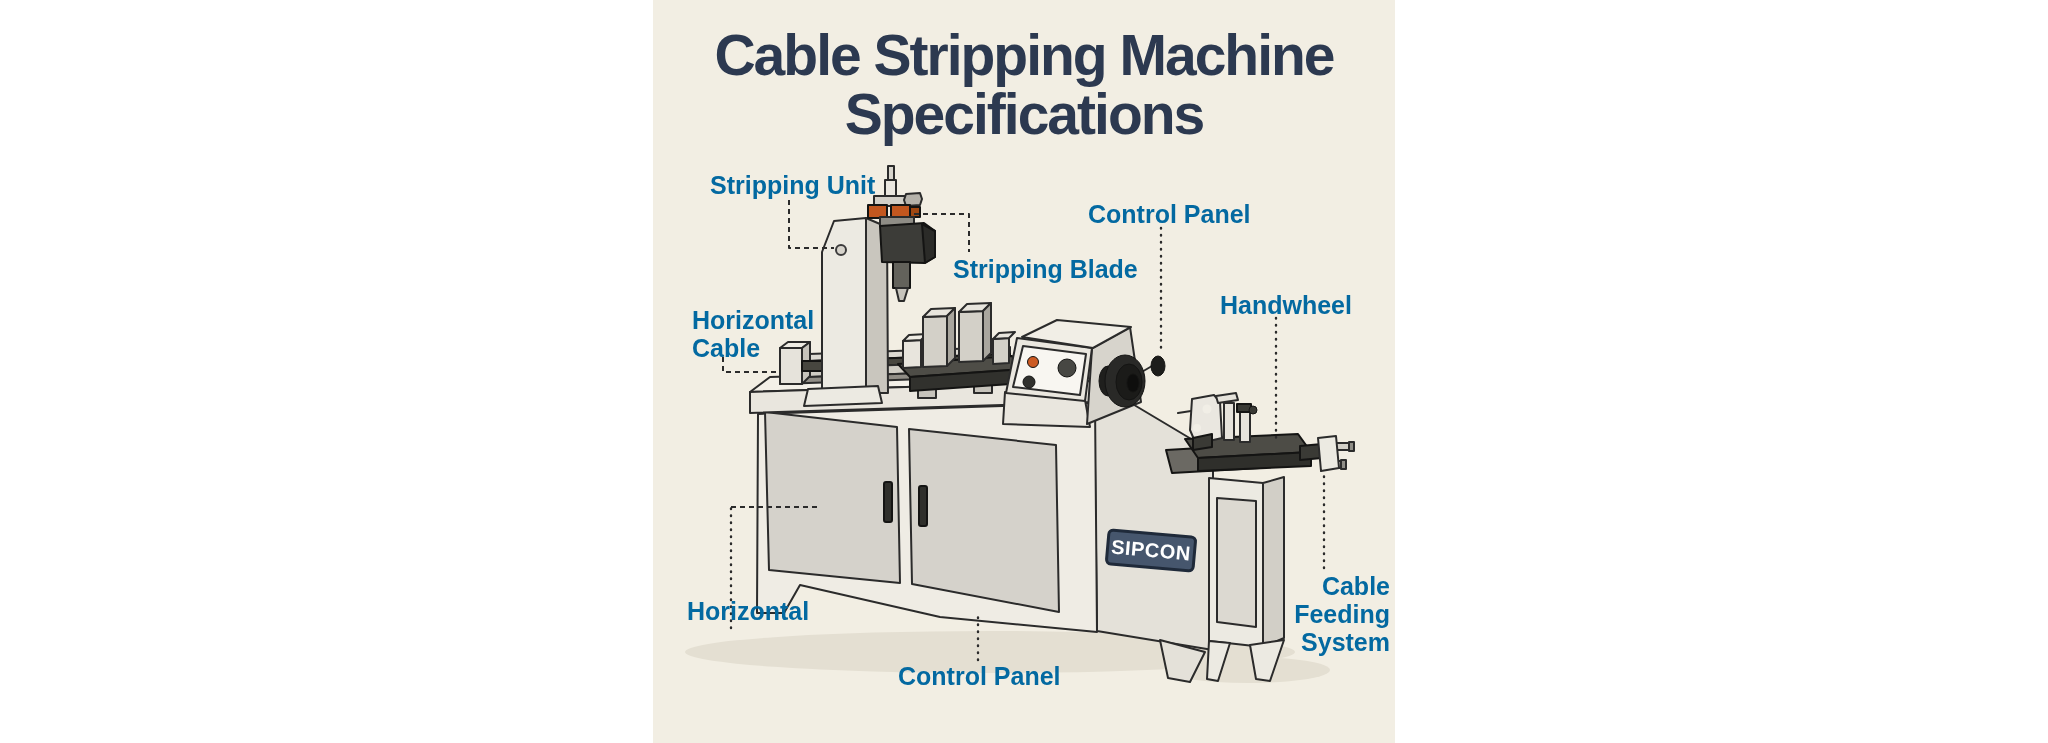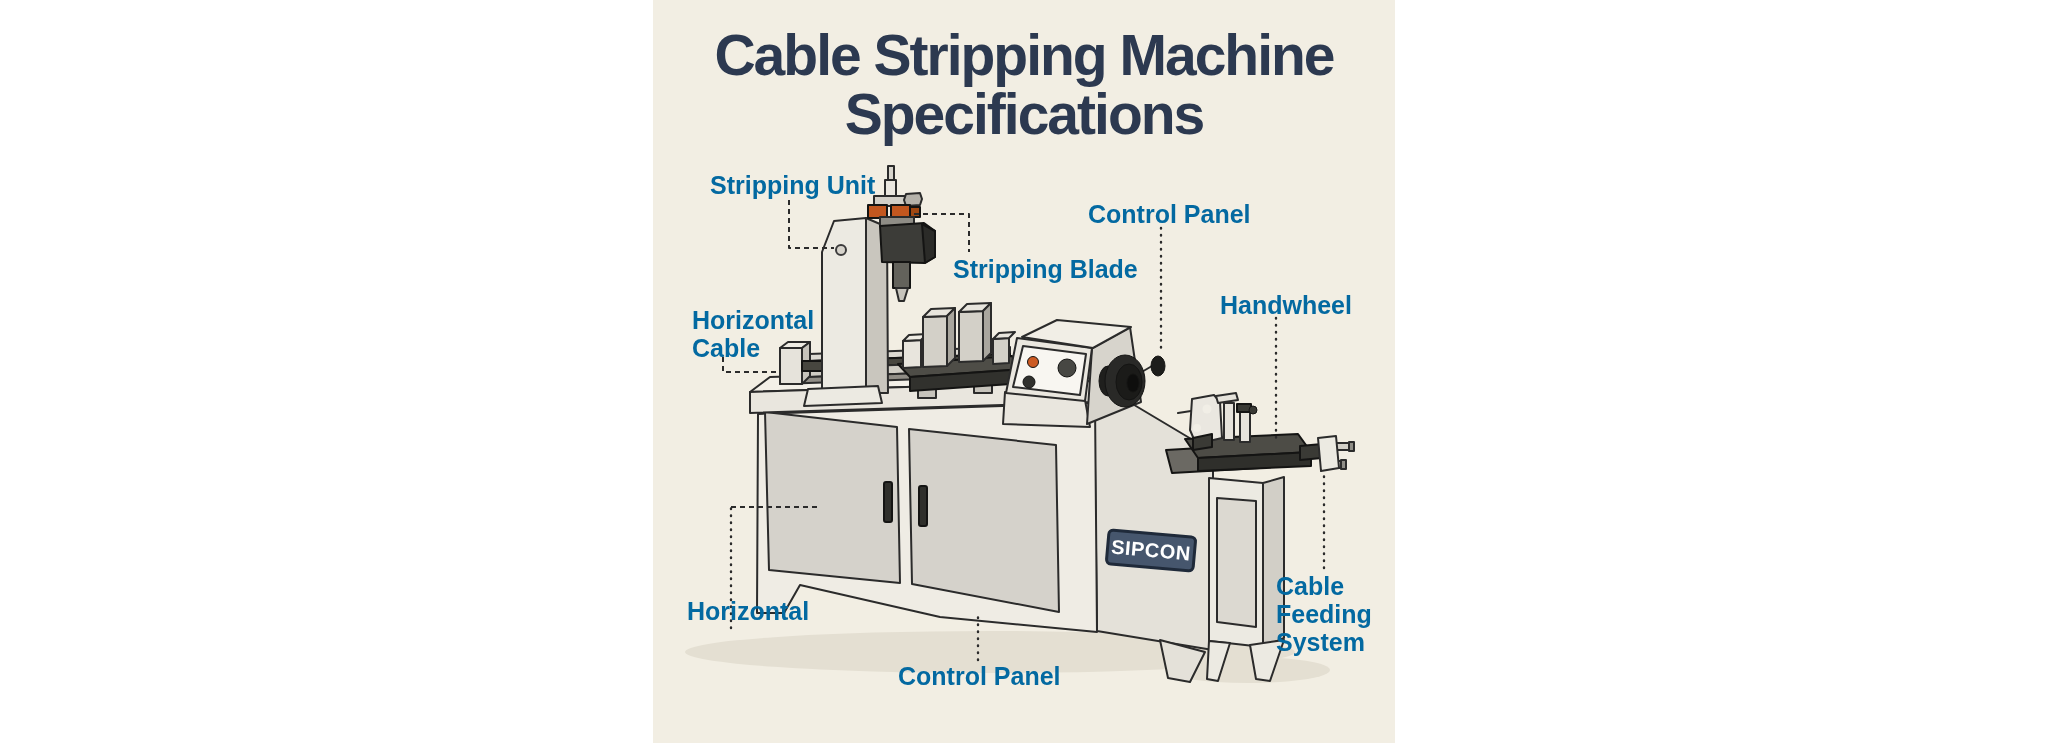--- a/index.html
+++ b/index.html
@@ -11,21 +11,21 @@
          color:#2c3950;font-weight:700;font-size:57px;line-height:1.04;letter-spacing:-2px;}
   .lbl{position:absolute;color:#0369a1;font-weight:700;font-size:25px;line-height:1.12;white-space:nowrap;}
   .lbl.wrap{white-space:normal;}
   .lbl-stripping-unit{left:710px;top:171px;}
   .lbl-control-panel-top{left:1088px;top:200px;}
   .lbl-stripping-blade{left:953px;top:255px;text-align:center;}
   .lbl-handwheel{left:1220px;top:291px;}
   .lbl-horizontal-rail{left:692px;top:306px;width:140px;}
   .lbl-horizontal-bottom{left:687px;top:597px;text-align:center;}
   .lbl-control-panel-bottom{left:898px;top:662px;}
-  .lbl-cable-feeding{left:1276px;top:572px;width:114px;text-align:left;}
+  .lbl-cable-feeding{left:1276px;top:572px;width:114px;text-align:right;}
   .badge{position:absolute;left:1106px;top:532px;width:84px;height:31px;
          background:#46566d;border:3px solid #1f2a3a;border-radius:6px;
          transform:rotate(5deg);display:flex;align-items:center;justify-content:center;
          color:#ffffff;font-weight:700;font-size:20px;letter-spacing:.5px;}
   
   .machine-svg polygon,.machine-svg rect,.machine-svg path{stroke:#2b2b2b;stroke-width:2;stroke-linejoin:round;}
   .machine-svg .dark{stroke:#141413;}
   .machine-svg .noline{stroke:none;}
   .leader{fill:none;stroke:#3b3b3b;stroke-width:2;}
   .leader.dashed{stroke-dasharray:5 4;}

